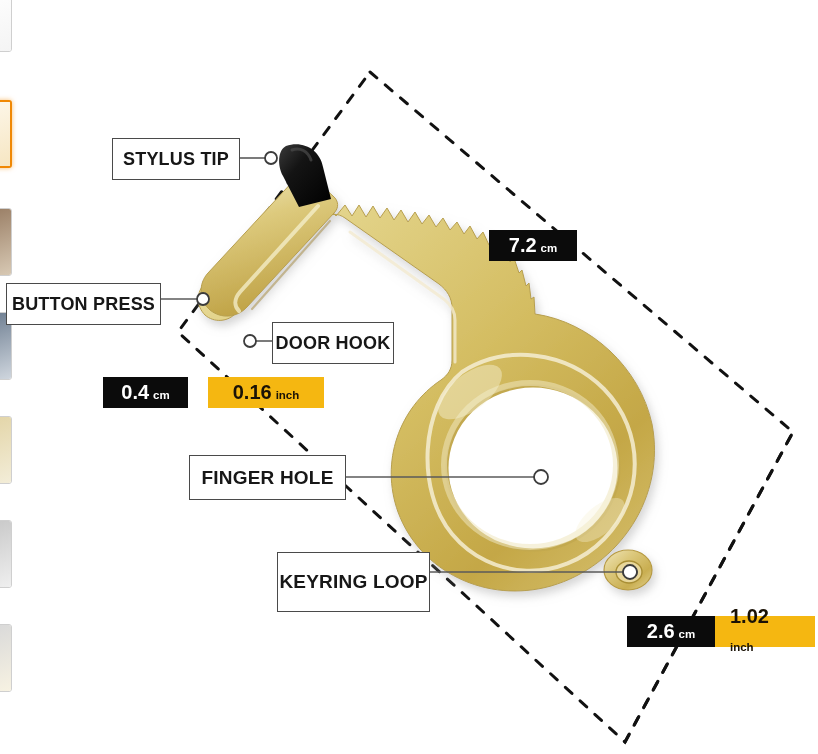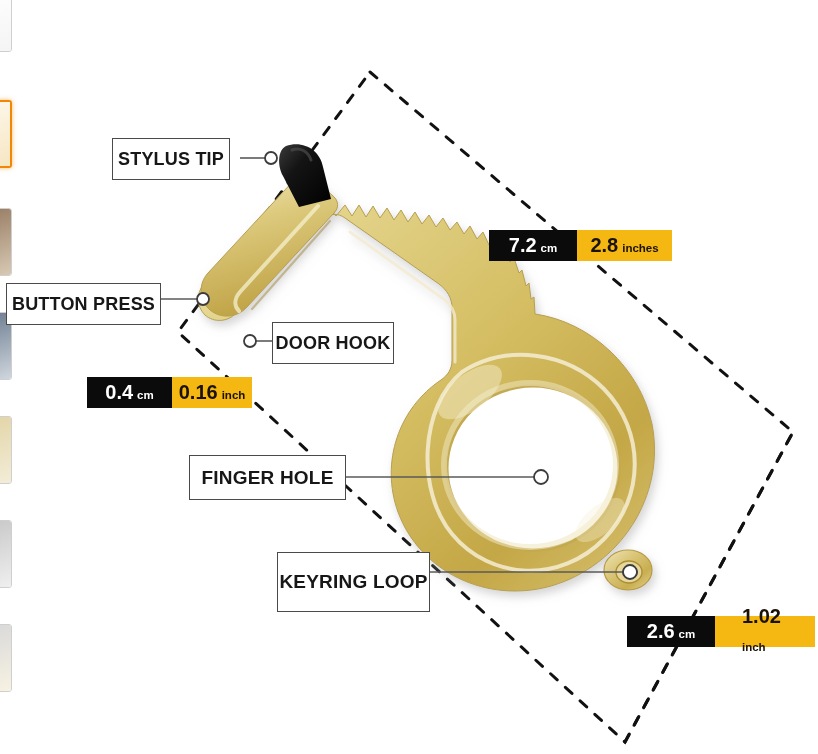--- a/index.html
+++ b/index.html
@@ -24,21 +24,21 @@
   svg.main{position:absolute;left:0;top:0;width:818px;height:754px;}
   .lbl-box{
     position:absolute;background:#ffffff;border:1.6px solid #4a4a4a;
     box-sizing:border-box;display:flex;align-items:center;justify-content:center;
     color:#171717;font-weight:bold;letter-spacing:.2px;white-space:nowrap;
   }
   .badge{
     position:absolute;display:flex;align-items:center;height:31px;
     box-sizing:border-box;
   }
-  .badge .seg{display:flex;align-items:baseline;height:100%;padding:0 23px;
+  .badge .seg{display:flex;align-items:baseline;height:100%;padding:0 11px;
     justify-content:center;box-sizing:border-box;}
   .badge .cm{background:#0b0b0b;color:#ffffff;}
   .badge .inch{background:#f5b711;color:#1a1206;}
   .badge .num{font-size:20px;font-weight:bold;line-height:31px;}
   .badge .unit{font-size:11.5px;font-weight:bold;margin-left:4px;line-height:31px;}
 </style>
 </head>
 <body>
 
 <div id="stage">
@@ -184,44 +184,40 @@
     <g fill="#ffffff" stroke="#3c3c3c" stroke-width="1.8">
       <circle cx="271" cy="158" r="6"></circle>
       <circle cx="203" cy="299" r="6"></circle>
       <circle cx="250" cy="341" r="6"></circle>
       <circle cx="541" cy="477" r="7"></circle>
       <circle cx="630" cy="572" r="7"></circle>
     </g>
   </svg>
 
   <div id="labels">
-      <div class="lbl-box" style="left: 112px; top: 138px; width: 118px; height: 42px; font-size: 18px;">STYLUS TIP</div>
+      <div class="lbl-box" style="left: 112px; top: 138px; width: 128px; height: 42px; font-size: 18px;">STYLUS TIP</div>
       <div class="lbl-box" style="left: 6px; top: 283px; width: 155px; height: 42px; font-size: 18px;">BUTTON PRESS</div>
       <div class="lbl-box" style="left: 272px; top: 322px; width: 122px; height: 42px; font-size: 18px;">DOOR HOOK</div>
       <div class="lbl-box" style="left: 189px; top: 455px; width: 157px; height: 45px; font-size: 19px;">FINGER HOLE</div>
       <div class="lbl-box" style="left: 277px; top: 552px; width: 153px; height: 60px; font-size: 19px;">KEYRING LOOP</div>
     </div>
 
   <div id="badges">
       <div class="badge" style="left: 489px; top: 230px;">
         <div class="seg cm" style="width: 88px;">
           <span class="num">7.2</span>
           <span class="unit">cm</span>
         </div>
-        <div class="seg inch" style="width: 95px;">
-          <span class="num">2.8</span>
-          <span class="unit">inches</span>
-        </div>
-      </div>
-      <div class="badge" style="left: 87px; top: 377px;">
+      </div>
+      <div class="badge" style="left: 103px; top: 377px; gap: 20px;">
         <div class="seg cm" style="width: 85px;">
           <span class="num">0.4</span>
           <span class="unit">cm</span>
         </div>
-        <div class="seg inch" style="width: 80px;">
+        <div class="seg inch" style="width: 116px;">
           <span class="num">0.16</span>
           <span class="unit">inch</span>
         </div>
       </div>
       <div class="badge" style="left: 627px; top: 616px; align-items: center;">
         <div class="seg cm" style="width: 88px;">
           <span class="num">2.6</span>
           <span class="unit">cm</span>
         </div>
         <div class="seg inch" style="width: 100px; flex-direction: column;">

